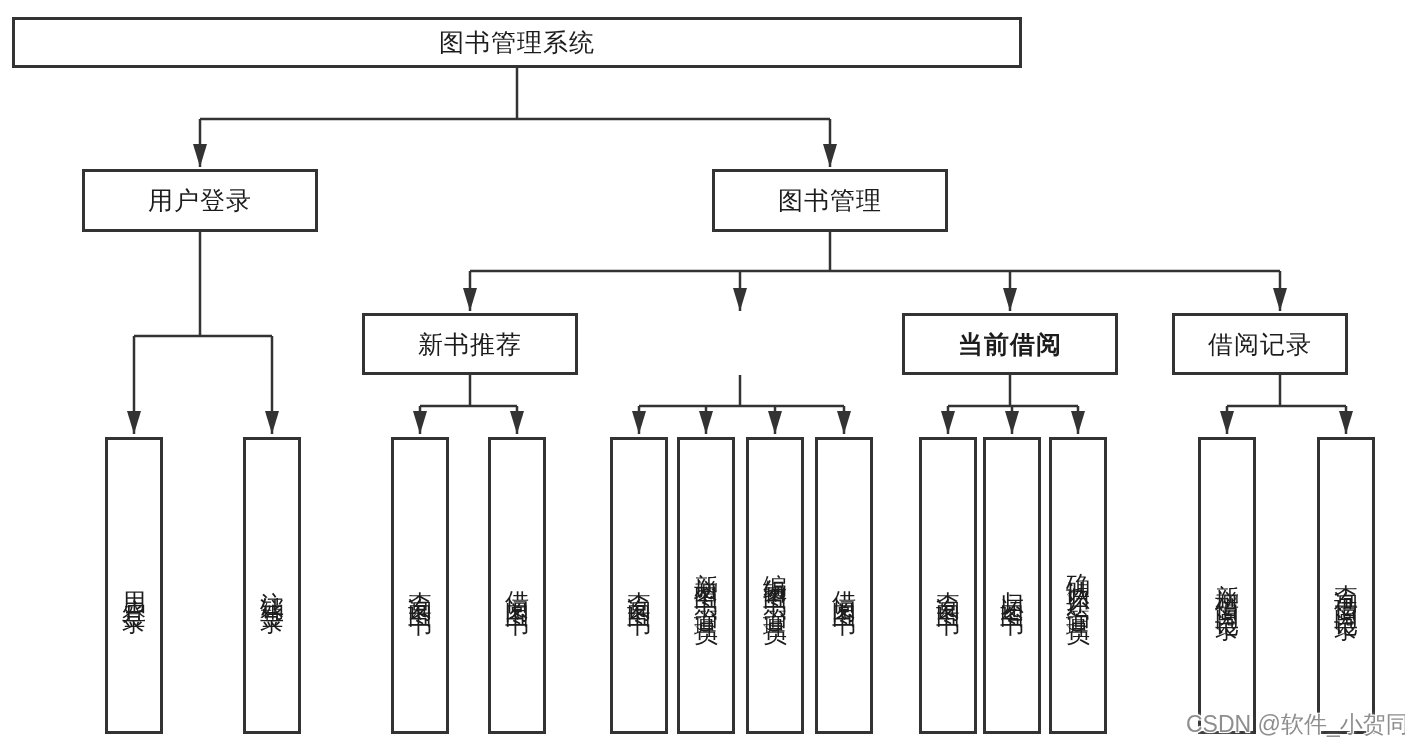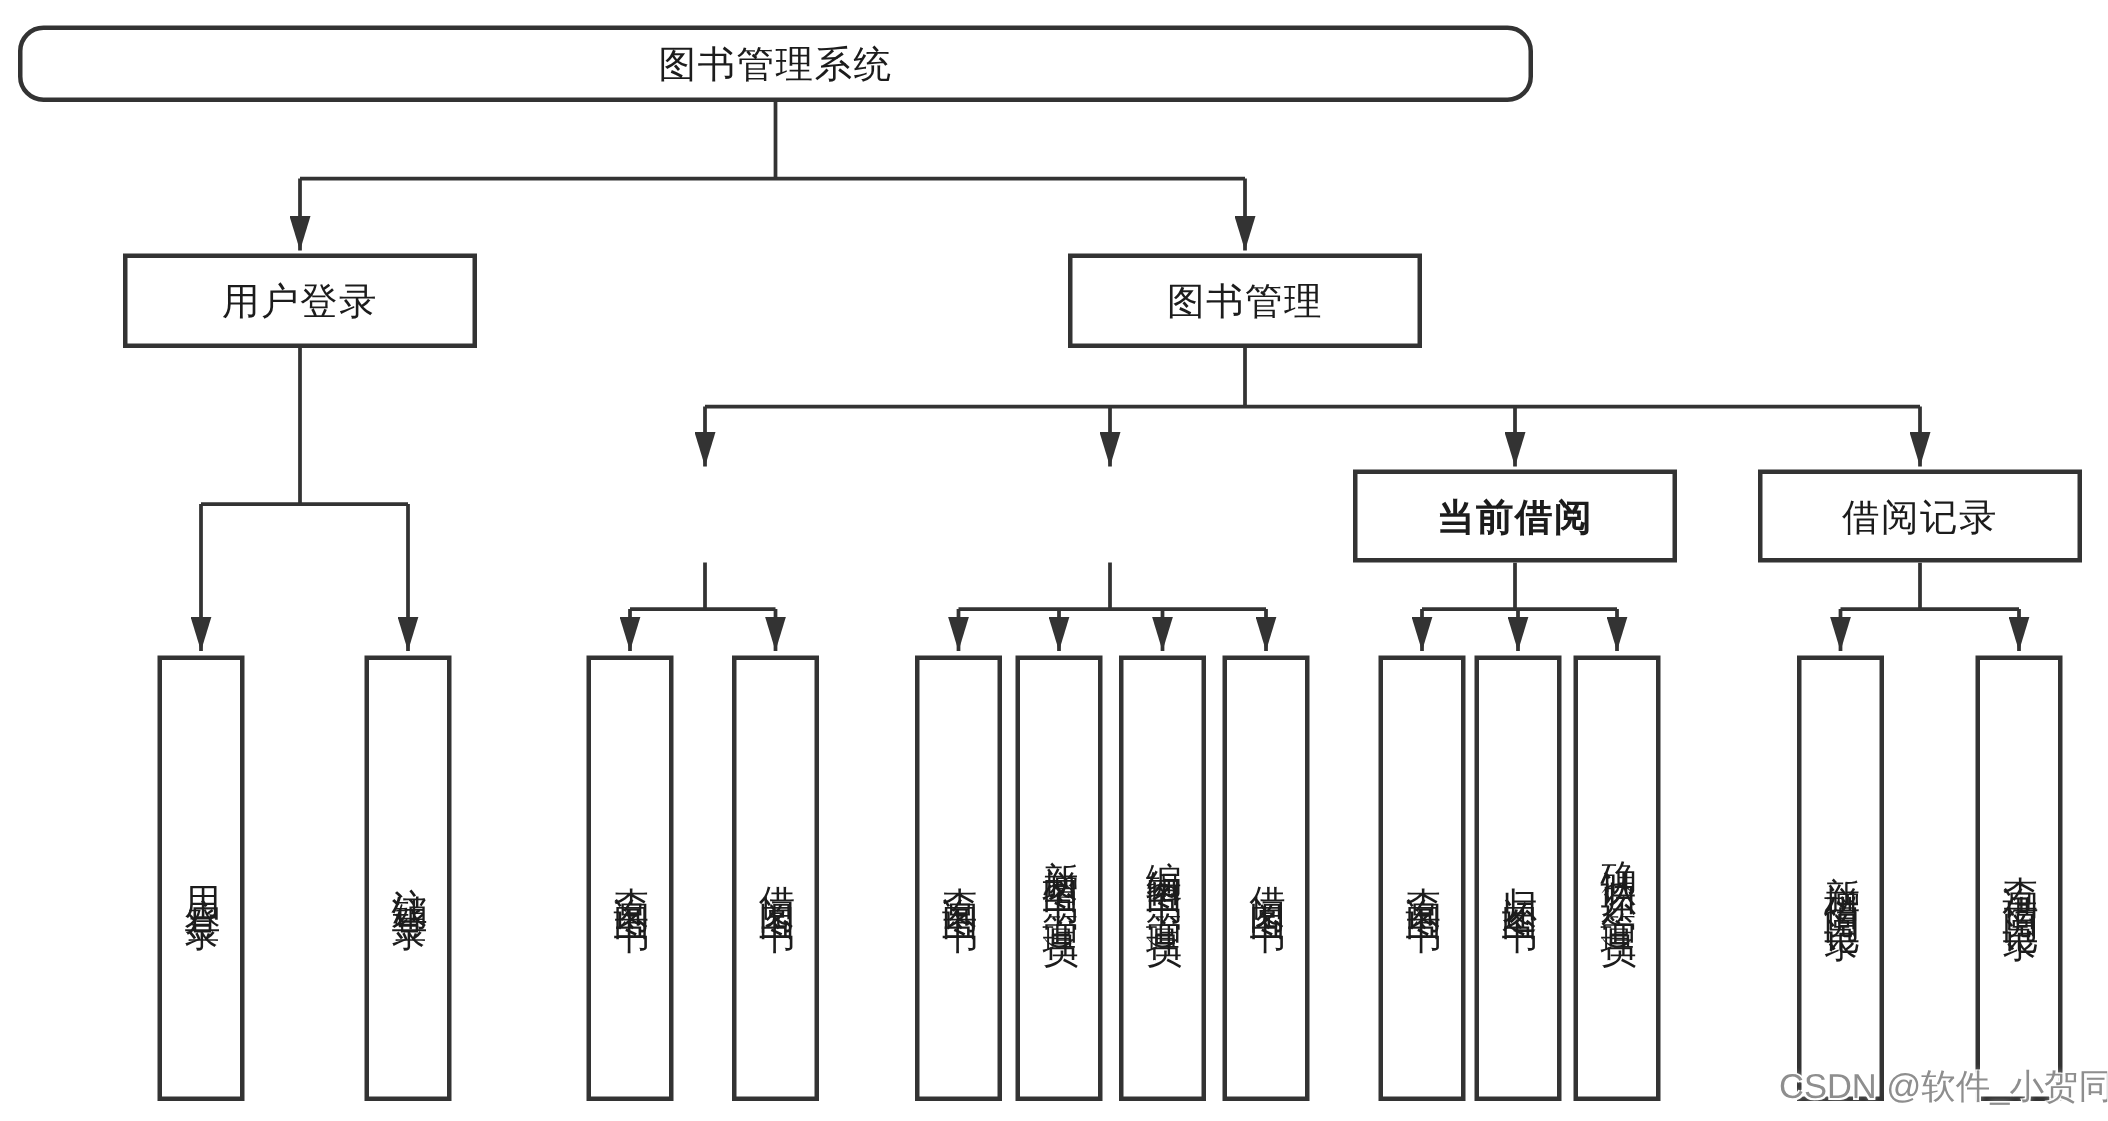--- a/index.html
+++ b/index.html
@@ -107,27 +107,28 @@
       <line x1="1012" y1="406" x2="1012" y2="434" marker-end="url(#arrow)"></line>
       <line x1="1078" y1="406" x2="1078" y2="434" marker-end="url(#arrow)"></line>
 
       <path d="M1280 375 V406"></path>
       <path d="M1227 406 H1346"></path>
       <line x1="1227" y1="406" x2="1227" y2="434" marker-end="url(#arrow)"></line>
       <line x1="1346" y1="406" x2="1346" y2="434" marker-end="url(#arrow)"></line>
     </g>
   </svg>
 
-  <div class="box h-box" style="left:12px; top:17px; width:1010px; height:51px;border-radius:17px;">图书管理系统</div>
+  <div class="box h-box" style="left:12px; top:17px; width:1010px; height:51px;">图书管理系统</div>
 
   <div class="box h-box" style="left:82px; top:169px; width:236px; height:63px;">用户登录</div>
   <div class="box h-box" style="left:712px; top:169px; width:236px; height:63px;">图书管理</div>
 
+  <div class="box h-box" style="left:362px; top:313px; width:216px; height:62px;">新书推荐</div>
   <div class="box h-box" style="left:902px; top:313px; width:216px; height:62px;font-weight:bold;">当前借阅</div>
-  <div class="box h-box" style="left:1172px; top:313px; width:216px; height:62px;">借阅记录</div>
+  <div class="box h-box" style="left:1172px; top:313px; width:176px; height:62px;">借阅记录</div>
 
   <div class="box v-box" style="left:105px; top:437px; width:58px; height:297px;">用户登录</div>
   <div class="box v-box" style="left:243px; top:437px; width:58px; height:297px;">注销登录</div>
 
   <div class="box v-box" style="left:391px; top:437px; width:58px; height:297px;">查询图书</div>
   <div class="box v-box" style="left:488px; top:437px; width:58px; height:297px;">借阅图书</div>
 
   <div class="box v-box" style="left:610px; top:437px; width:58px; height:297px;">查询图书</div>
   <div class="box v-box" style="left:677px; top:437px; width:58px; height:297px;">新增图书（管理员）</div>
   <div class="box v-box" style="left:746px; top:437px; width:58px; height:297px;">编辑图书（管理员）</div>

